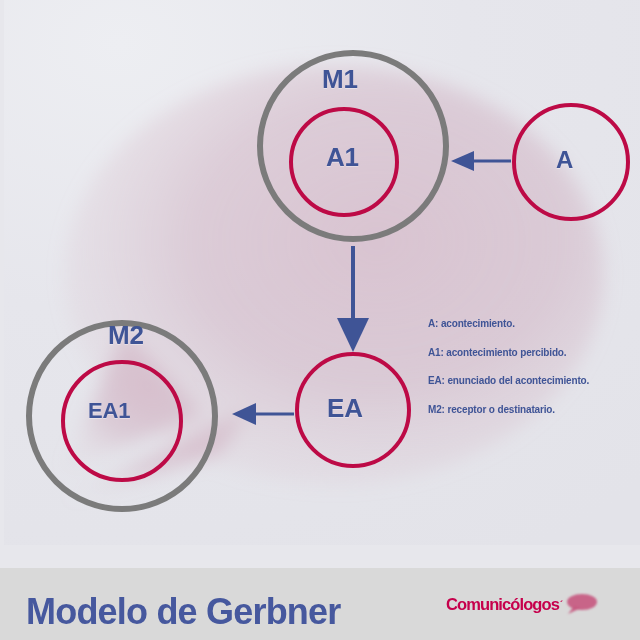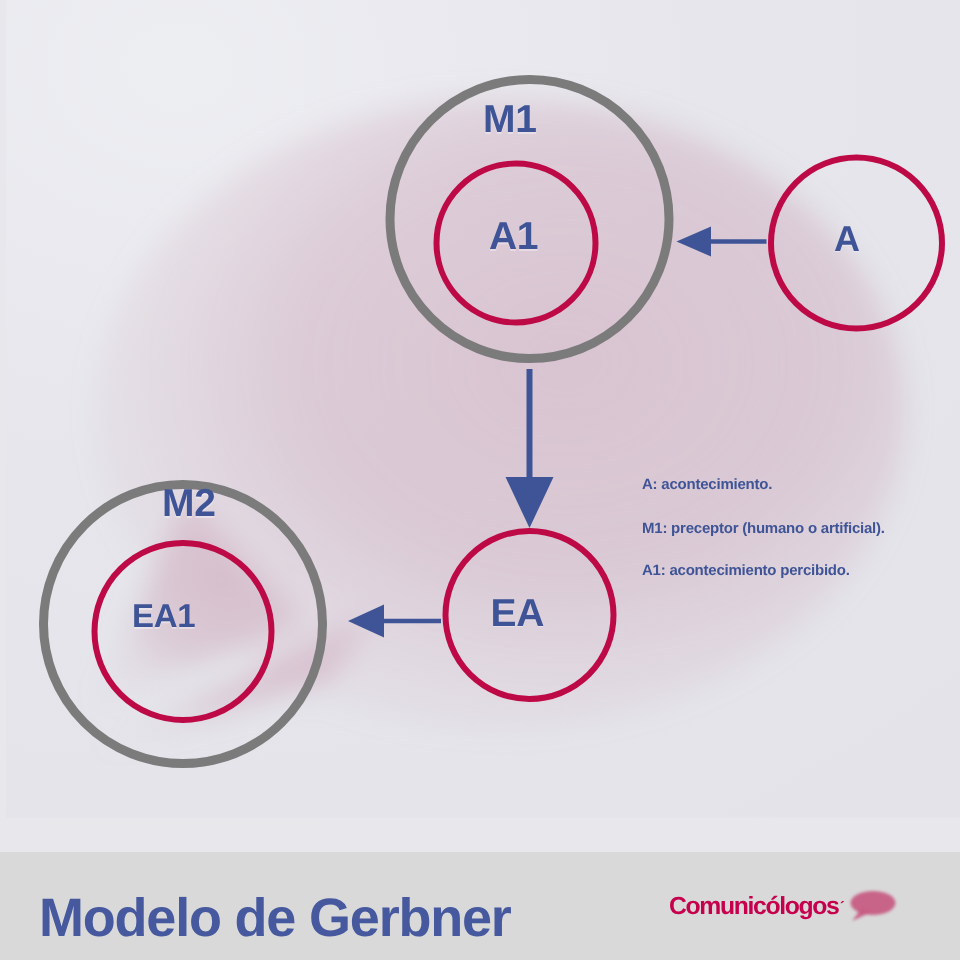--- a/index.html
+++ b/index.html
@@ -203,22 +203,23 @@
     <div class="node-label" id="ea-label">EA</div>
 
     <div class="circle gray" id="m2-circle"></div>
     <div class="node-label" id="m2-label">M2</div>
 
     <div class="circle crimson" id="ea1-circle"></div>
     <div class="node-label" id="ea1-label">EA1</div>
 
     <div id="legend">
       <div class="legend-row">A: acontecimiento.</div>
-      <div class="legend-row">M1:  preceptor  (humano o artificial).</div>
       <div class="legend-row">A1: acontecimiento percibido.</div>
+      <div class="legend-row">EA: enunciado del acontecimiento.</div>
+      <div class="legend-row">M2: receptor o destinatario.</div>
     </div>
   </div>
 
   <div id="footer">
     <div id="footer-title">Modelo de Gerbner</div>
 
     <div id="brand">
       <span id="brand-name">Comunicólogos</span>
       <span id="brand-tm">´</span>
       <svg id="brand-bubble" width="34" height="24" viewBox="0 0 34 24" xmlns="http://www.w3.org/2000/svg">

